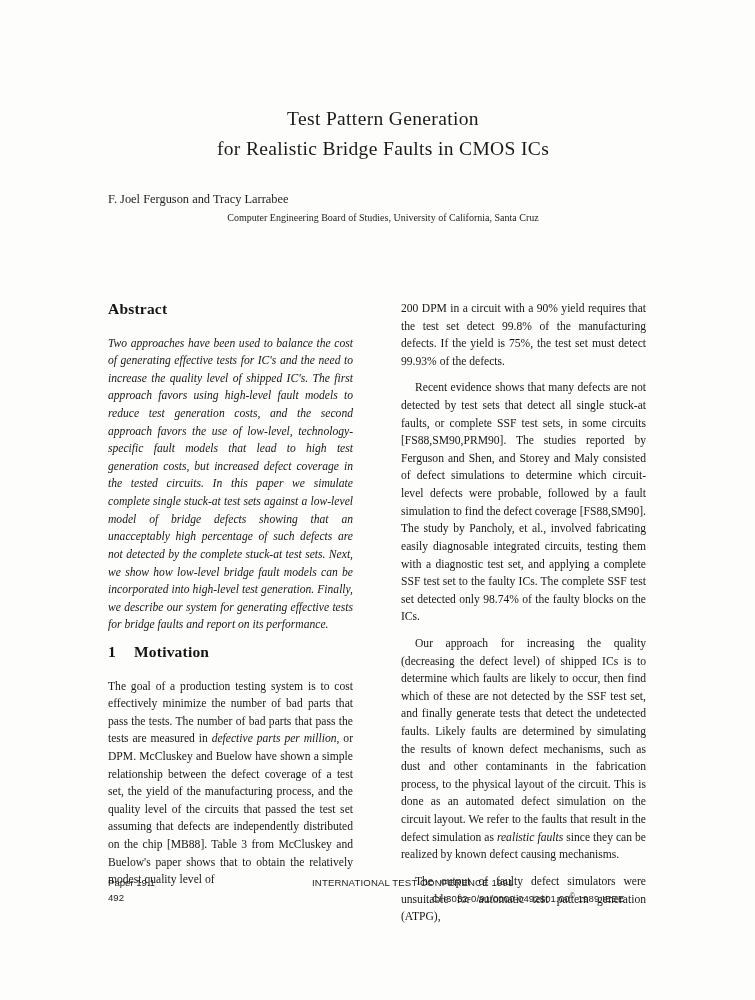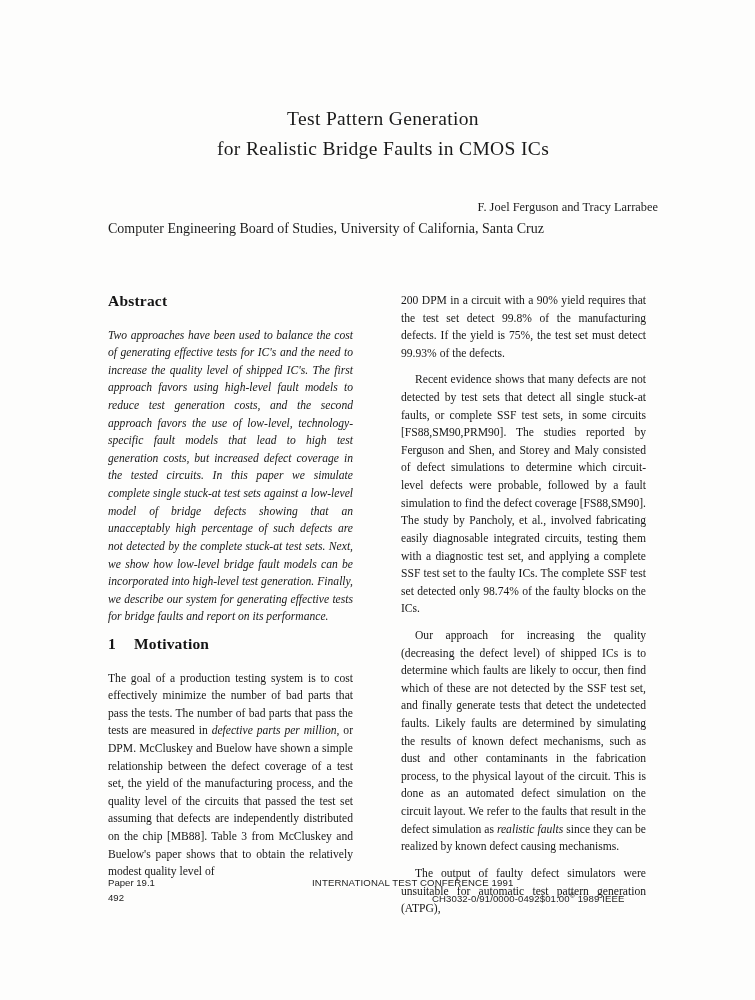--- a/index.html
+++ b/index.html
@@ -31,36 +31,36 @@
     text-align: center;
   }
   .title-line {
     font-size: 19.5px;
     letter-spacing: 0.35px;
     line-height: 1.55;
     color: #1a1a1a;
     font-weight: 400;
   }
   .authors {
-    margin-top: 34px;
-    text-align: right;
+    margin-top: 26px;
+    text-align: left;
     font-size: 12.4px;
     line-height: 1.55;
     color: #1d1d1d;
   }
   .affiliation {
-    text-align: left;
-    font-size: 14px;
+    text-align: center;
+    font-size: 10px;
     line-height: 1.55;
     color: #1d1d1d;
   }
   
   .columns {
     position: absolute;
-    top: 292px;
+    top: 300px;
     left: 0;
     width: 550px;
     display: flex;
     gap: 36px;
   }
   .col {
     width: 262px;
   }
   h2.sec-head {
     font-size: 15.5px;

